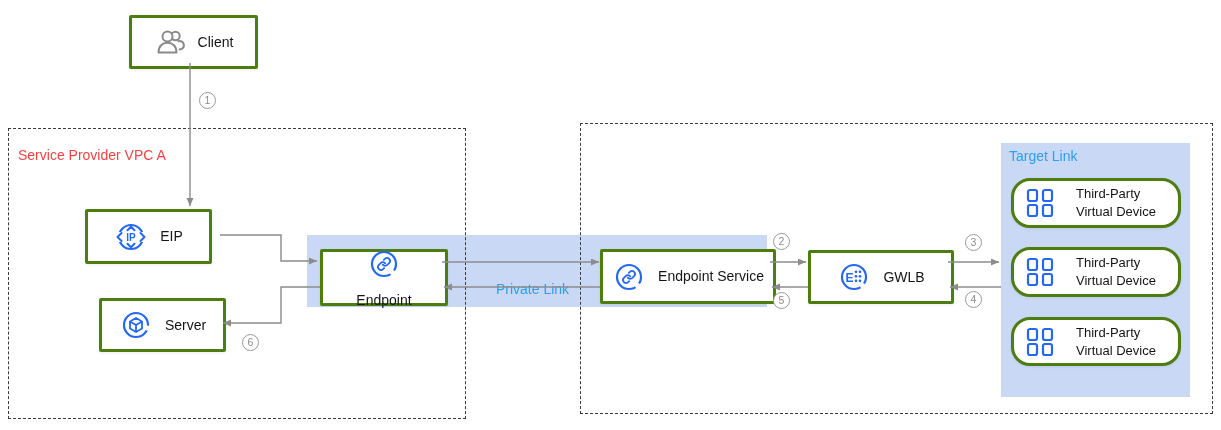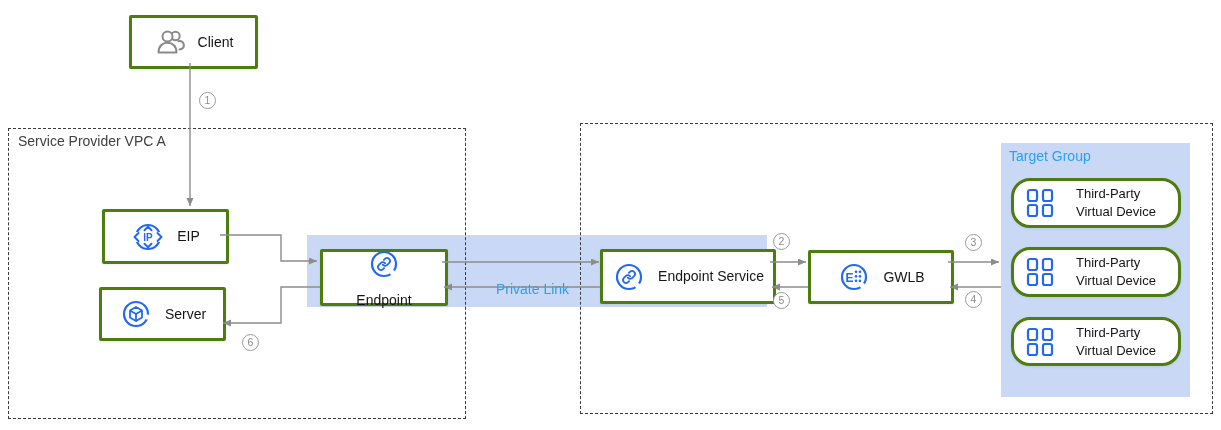--- a/index.html
+++ b/index.html
@@ -36,57 +36,57 @@
 </head>
 <body>
 
 <div class="canvas">
 
   <div class="band" style="left:307px;top:235px;width:460px;height:72px;background:#C9D8F5;"></div>
 
   <div class="panel" style="left:1001px;top:143px;width:189px;height:254px;background:#C9D8F5;"></div>
 
   <div class="vpc" style="left:8px;top:128px;width:456px;height:289px;"></div>
-  <div class="vpc-label" style="left:18px;top:133px;color:#404040;z-index:2;">Service Provider VPC A</div>
+  <div class="vpc-label" style="left:18px;top:147px;color:#ef4444;z-index:2;">Service Provider VPC A</div>
 
   <div class="vpc" style="left:580px;top:123px;width:631px;height:289px;"></div>
 
-  <div class="panel-label" style="left:1009px;top:148px;color:#29A1F2;z-index:2;">Target Group</div>
+  <div class="panel-label" style="left:1009px;top:148px;color:#29A1F2;z-index:2;">Target Link</div>
 
   <div class="pl-label" style="left:460px;top:239px;width:145px;color:#29A1F2;margin-top:42px;">Private Link</div>
 
   <div class="node" style="left:129px;top:15px;width:123px;height:48px;gap:10px;">
     <svg class="icon" width="34" height="28" viewBox="0 0 34 28">
       <g stroke="#8A8A8A" stroke-width="2" fill="none" stroke-linecap="round" stroke-linejoin="round">
         <circle cx="21.5" cy="8" r="4.2"></circle>
         <path d="M25.5 21.5 c3.2 -0.4 4.8 -2.4 4.3 -5 c-0.5 -2.6 -2.8 -4 -5.3 -3.3"></path>
         <path d="M4.5 24.5 c0 -6.3 3.9 -9.8 9 -9.8 s9 3.5 9 9.8 z" fill="#fff"></path>
         <circle cx="13.5" cy="8.5" r="5" fill="#fff"></circle>
       </g>
     </svg>
     <span class="lbl">Client</span>
   </div>
 
-  <div class="node" style="left:102px;top:209px;width:121px;height:49px;">
+  <div class="node" style="left:85px;top:209px;width:121px;height:49px;">
     <svg class="icon" width="34" height="34" viewBox="0 0 34 34">
       <circle cx="17" cy="17" r="12" fill="none" stroke="#2468F2" stroke-width="2.2"></circle>
       <rect x="0" y="12" width="7.5" height="10" fill="#fff"></rect>
       <rect x="26.5" y="12" width="7.5" height="10" fill="#fff"></rect>
       <g stroke="#2468F2" stroke-width="2" fill="none" stroke-linecap="round" stroke-linejoin="round">
         <polyline points="7.5,13 3.5,17 7.5,21"></polyline>
         <polyline points="26.5,13 30.5,17 26.5,21"></polyline>
         <polyline points="13.5,10.2 17,6.8 20.5,10.2"></polyline>
         <polyline points="13.5,23.8 17,27.2 20.5,23.8"></polyline>
       </g>
       <text x="17" y="21" text-anchor="middle" font-size="10" font-weight="bold" fill="#2468F2">IP</text>
     </svg>
     <span class="lbl">EIP</span>
   </div>
 
-  <div class="node" style="left:99px;top:287px;width:121px;height:48px;">
+  <div class="node" style="left:99px;top:298px;width:121px;height:48px;">
     <svg class="icon" width="34" height="34" viewBox="0 0 34 34">
       <circle cx="17" cy="17" r="12" fill="none" stroke="#2468F2" stroke-width="2.2"></circle>
       <circle cx="28.6" cy="20" r="2.6" fill="#fff"></circle>
       <g stroke="#2468F2" stroke-width="1.8" fill="none" stroke-linejoin="round">
         <path d="M17 10 L23 13.5 L17 17 L11 13.5 Z"></path>
         <path d="M11 13.5 L11 20.5 L17 24 L17 17"></path>
         <path d="M23 13.5 L23 20.5 L17 24"></path>
       </g>
     </svg>
     <span class="lbl">Server</span>

